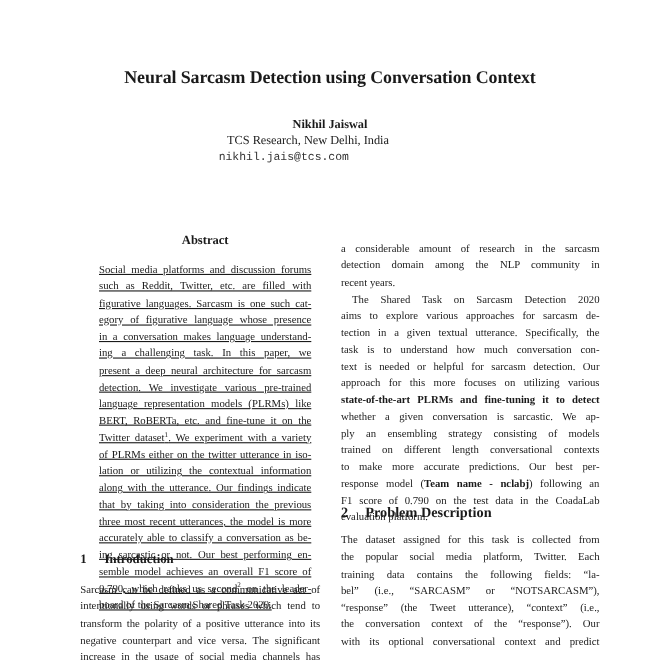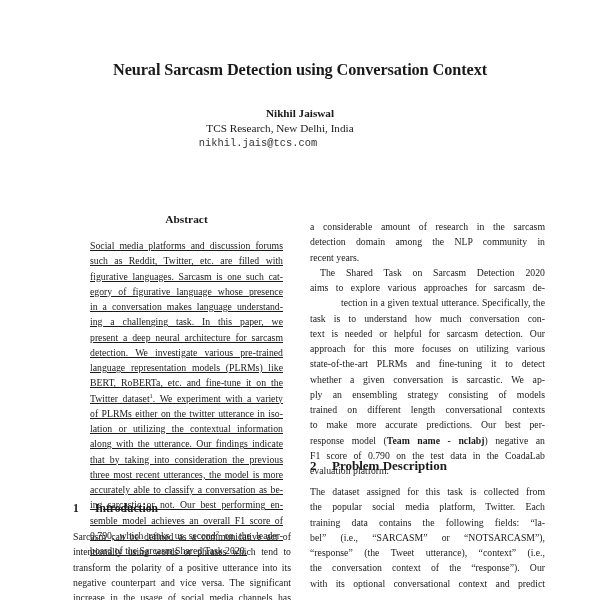--- a/index.html
+++ b/index.html
@@ -79,30 +79,30 @@
   <span class="line" style="white-space: nowrap;">negative counterpart and vice versa. The significant</span>
   <span class="line" style="white-space: nowrap;">increase in the usage of social media channels has</span>
 </div>
 
 <div class="abs right-col">
   <span class="line" style="white-space: nowrap;">a considerable amount of research in the sarcasm</span>
   <span class="line" style="white-space: nowrap;">detection domain among the NLP community in</span>
   <span class="line last">recent years.</span>
   <span class="line indent" style="white-space: nowrap;">The Shared Task on Sarcasm Detection 2020</span>
   <span class="line" style="white-space: nowrap;">aims to explore various approaches for sarcasm de-</span>
-  <span class="line" style="white-space: nowrap; margin-left: 31px;">tection in a given textual utterance. Specifically, the</span>
+  <span class="line" style="white-space: nowrap;">tection in a given textual utterance. Specifically, the</span>
   <span class="line" style="white-space: nowrap;">task is to understand how much conversation con-</span>
   <span class="line" style="white-space: nowrap;">text is needed or helpful for sarcasm detection. Our</span>
   <span class="line" style="white-space: nowrap;">approach for this more focuses on utilizing various</span>
-  <span class="line" style="white-space: nowrap;">state-of-the-art PLRMs and fine-tuning it to detect</span>
+  <span class="line" style="white-space: nowrap; font-weight: bold;">state-of-the-art PLRMs and fine-tuning it to detect</span>
   <span class="line" style="white-space: nowrap;">whether a given conversation is sarcastic.  We ap-</span>
   <span class="line" style="white-space: nowrap;">ply an ensembling strategy consisting of models</span>
   <span class="line" style="white-space: nowrap;">trained on different length conversational contexts</span>
   <span class="line" style="white-space: nowrap;">to make more accurate predictions.  Our best per-</span>
-  <span class="line" style="white-space: nowrap;"><span>response model (</span><b>Team name - nclabj</b><span>) negative an</span></span>
+  <span class="line" style="white-space: nowrap;"><span>response model (</span><b>Team name - nclabj</b><span>) following an</span></span>
   <span class="line" style="white-space: nowrap;">F1 score of 0.790 on the test data in the CoadaLab</span>
   <span class="line last">evaluation platform.</span>
 </div>
 
 <div class="abs sec2-head">
   <span class="sec-num">2</span><span>Problem Description</span>
 </div>
 <div class="abs right-col2">
   <span class="line" style="white-space: nowrap;">The dataset assigned for this task is collected from</span>
   <span class="line" style="white-space: nowrap;">the popular social media platform, Twitter. Each</span>

